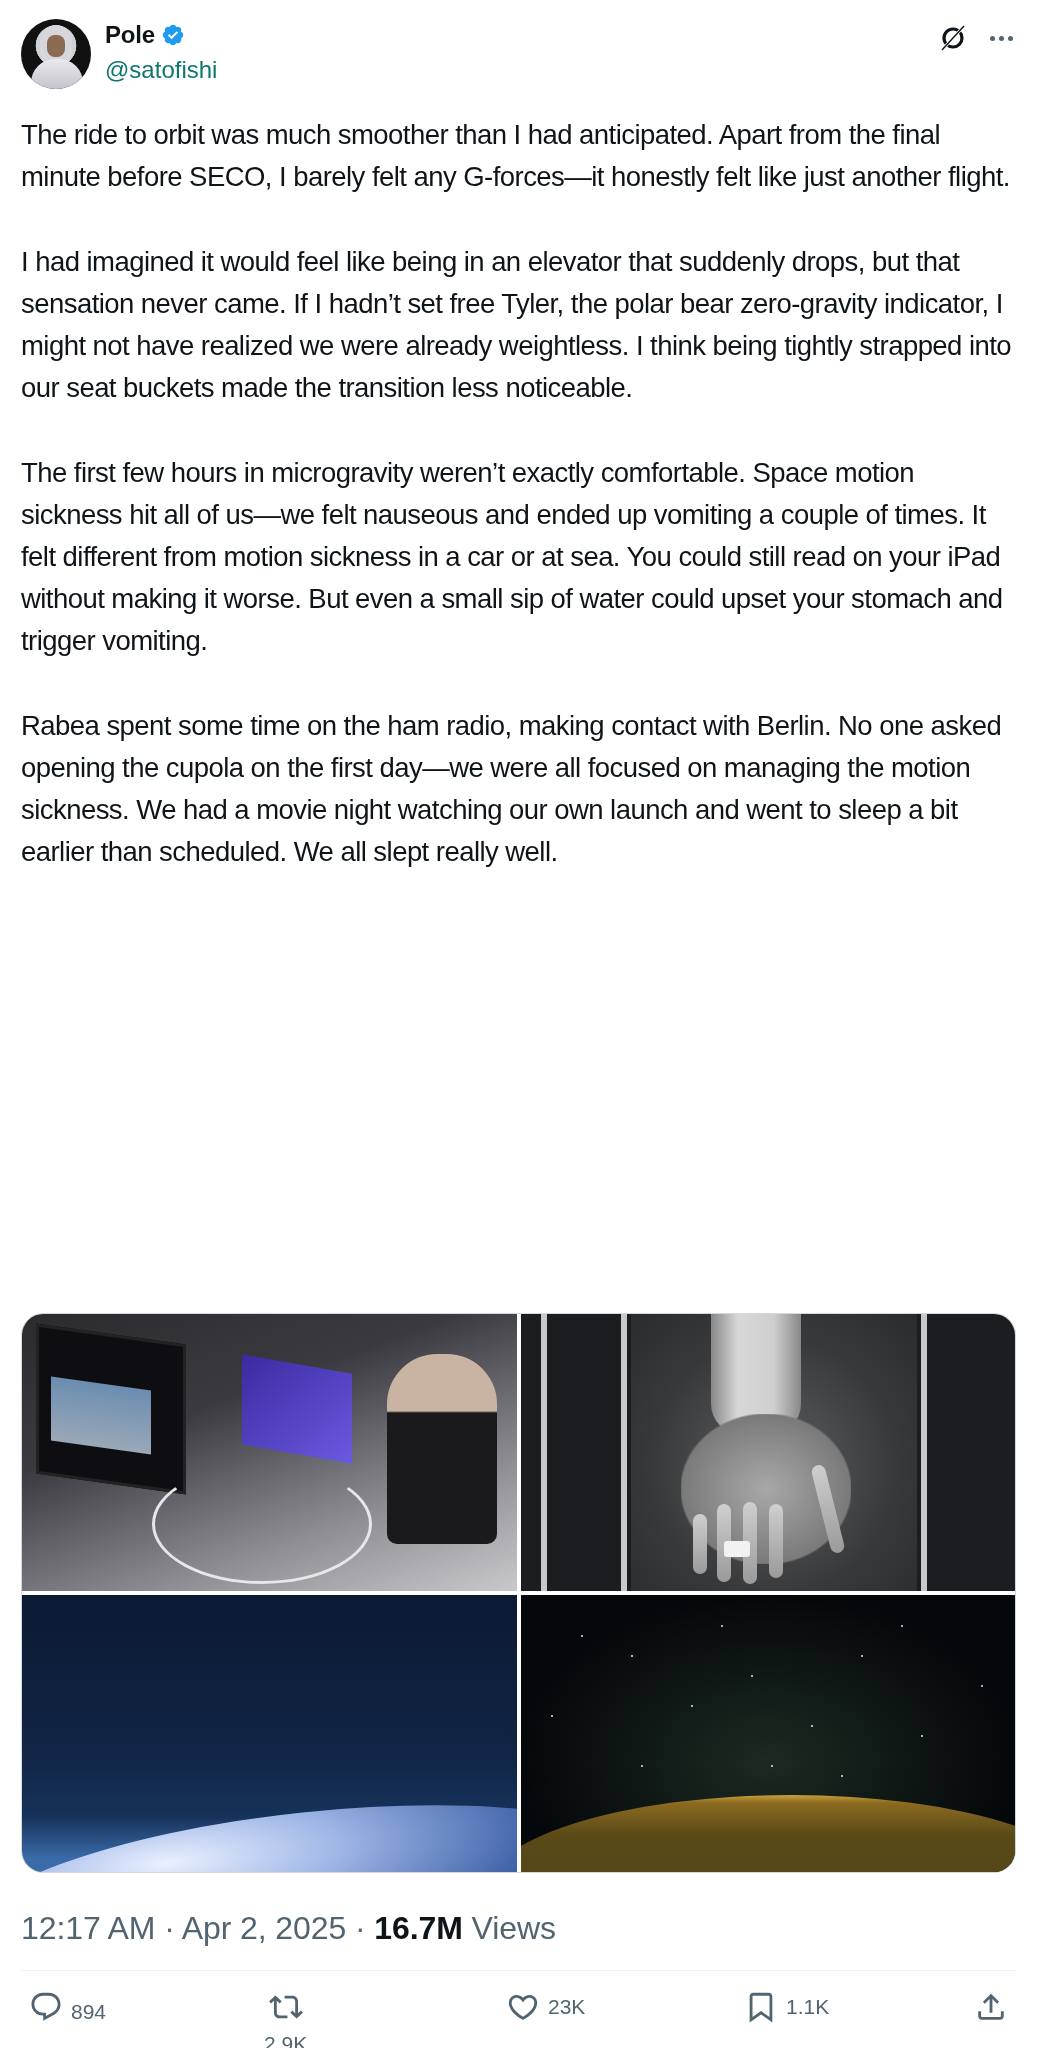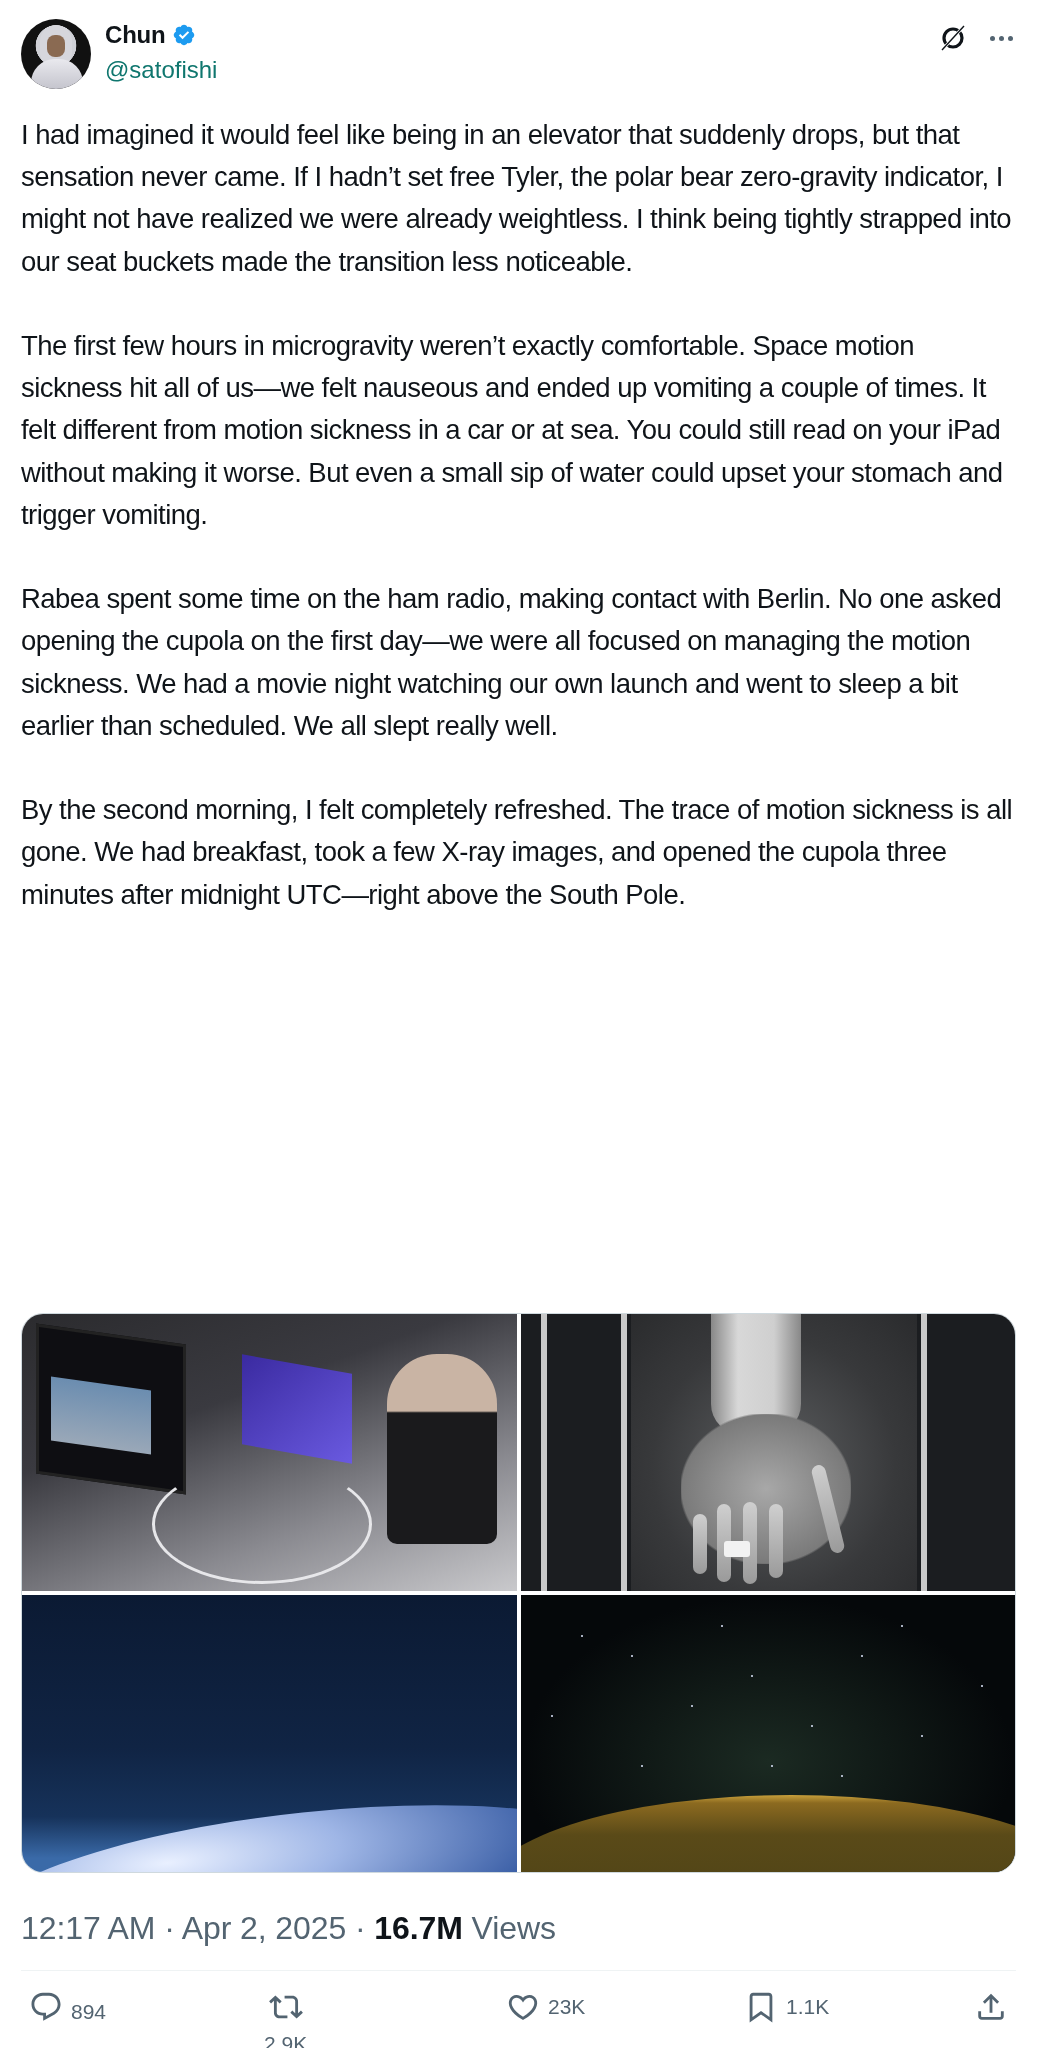--- a/index.html
+++ b/index.html
@@ -72,21 +72,21 @@
 </head>
 <body>
 
 <div class="header">
   <div class="avatar">
     <div class="helmet"></div>
     <div class="face"></div>
     <div class="suit"></div>
   </div>
   <div class="name-row">
-    <span class="display-name">Chun</span>
+    <span class="display-name">Pole</span>
     <svg class="verified" viewBox="0 0 24 24">
       <path fill="#1d9bf0" d="M22.25 12c0-1.43-.88-2.67-2.19-3.34.46-1.39.2-2.9-.81-3.91s-2.52-1.27-3.91-.81c-.66-1.31-1.91-2.19-3.34-2.19s-2.67.88-3.33 2.19c-1.4-.46-2.91-.2-3.92.81s-1.26 2.52-.8 3.91c-1.31.67-2.2 1.91-2.2 3.34s.89 2.67 2.2 3.34c-.46 1.39-.21 2.9.8 3.91s2.52 1.26 3.91.81c.67 1.31 1.91 2.19 3.34 2.19s2.68-.88 3.34-2.19c1.39.45 2.9.2 3.91-.81s1.27-2.52.81-3.91c1.31-.67 2.19-1.91 2.19-3.34z"></path>
       <path fill="#ffffff" d="M10.54 16.2l-3.7-3.7 1.42-1.41 2.28 2.28 5.2-5.2 1.41 1.42z"></path>
     </svg>
   </div>
   <div class="handle">@satofishi</div>
 
   <div class="top-actions">
     <svg class="grok-icon" viewBox="0 0 30 30">
       <circle cx="15" cy="15" r="9" fill="none" stroke="#0f1419" stroke-width="3.2"></circle>
@@ -95,24 +95,24 @@
     </svg>
     <div class="more-icon">
       <span></span>
         <span></span>
         <span></span>
     </div>
   </div>
 </div>
 
 <div class="body-text">
+  <p>The ride to orbit was much smoother than I had anticipated. Apart from the final minute before SECO, I barely felt any G-forces—it honestly felt like just another flight.</p>
   <p>I had imagined it would feel like being in an elevator that suddenly drops, but that sensation never came. If I hadn’t set free Tyler, the polar bear zero-gravity indicator, I might not have realized we were already weightless. I think being tightly strapped into our seat buckets made the transition less noticeable.</p>
   <p>The first few hours in microgravity weren’t exactly comfortable. Space motion sickness hit all of us—we felt nauseous and ended up vomiting a couple of times. It felt different from motion sickness in a car or at sea. You could still read on your iPad without making it worse. But even a small sip of water could upset your stomach and trigger vomiting.</p>
   <p>Rabea spent some time on the ham radio, making contact with Berlin. No one asked opening the cupola on the first day—we were all focused on managing the motion sickness. We had a movie night watching our own launch and went to sleep a bit earlier than scheduled. We all slept really well.</p>
-  <p>By the second morning, I felt completely refreshed. The trace of motion sickness is all gone. We had breakfast, took a few X-ray images, and opened the cupola three minutes after midnight UTC—right above the South Pole.</p>
 </div>
 
 <div class="media-grid">
   <div class="media media-1" title="Crew member inside capsule with screens and cables">
     <div class="screen">
         <div class="screen-inner"></div>
       </div>
     <div class="purple"></div>
     <div class="cables"></div>
     <div class="person"></div>

